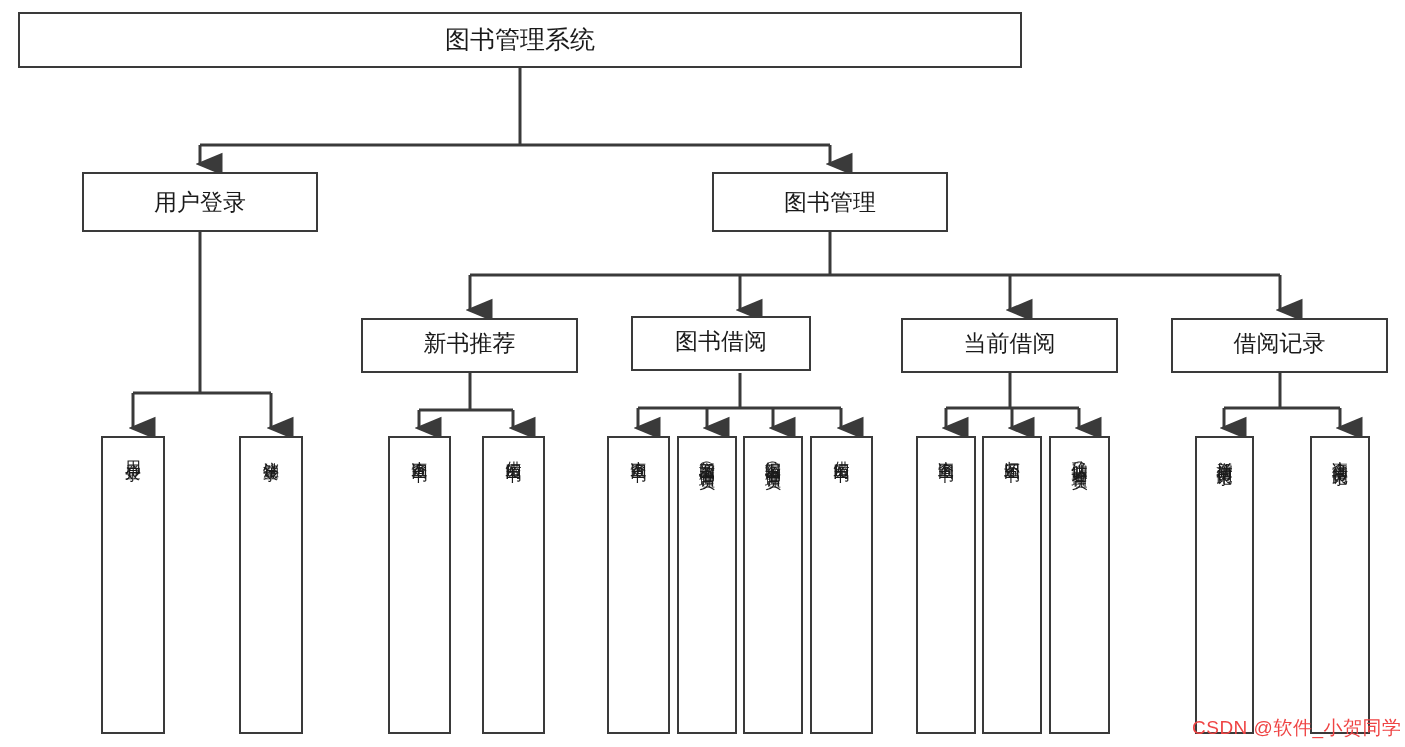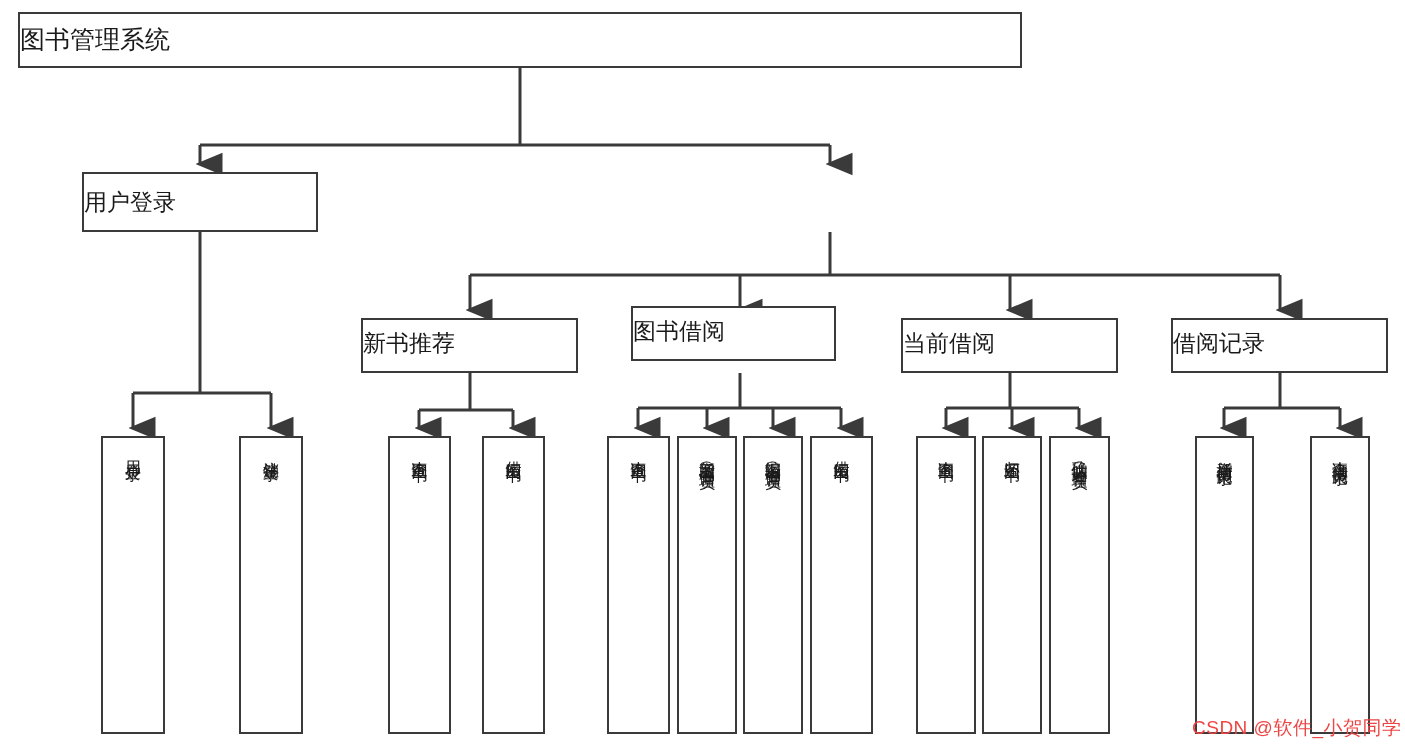--- a/index.html
+++ b/index.html
@@ -17,20 +17,21 @@
     background: #ffffff;
     overflow: hidden;
   }
   .node {
     position: absolute;
     box-sizing: border-box;
     border: 2px solid #3a3a3a;
     background: #ffffff;
     display: flex;
     align-items: center;
+    justify-content: center;
     color: #1a1a1a;
     line-height: 1.25;
     text-align: center;
   }
   .node.level0 {
     font-size: 25px;
   }
   .node.level1 {
     font-size: 23px;
   }
@@ -119,25 +120,28 @@
     </g>
   </svg>
 
   <div class="node level0" style="left: 18px; top: 12px; width: 1004px; height: 56px;">
     <span>图书管理系统</span>
   </div>
 
   <div class="node level1" style="left: 82px; top: 172px; width: 236px; height: 60px;">
     <span>用户登录</span>
   </div>
+  <div class="node level1" style="left: 712px; top: 172px; width: 236px; height: 60px;">
+    <span>图书管理</span>
+  </div>
 
   <div class="node level2" style="left: 361px; top: 318px; width: 217px; height: 55px;">
     <span>新书推荐</span>
   </div>
-  <div class="node level2" style="left: 631px; top: 306px; width: 205px; height: 55px;">
+  <div class="node level2" style="left: 631px; top: 316px; width: 180px; height: 55px;">
     <span>图书借阅</span>
   </div>
   <div class="node level2" style="left: 901px; top: 318px; width: 217px; height: 55px;">
     <span>当前借阅</span>
   </div>
   <div class="node level2" style="left: 1171px; top: 318px; width: 217px; height: 55px;">
     <span>借阅记录</span>
   </div>
 
   <div class="node vertical" style="left: 101px; top: 436px; width: 64px; height: 298px;">用户登录</div>

